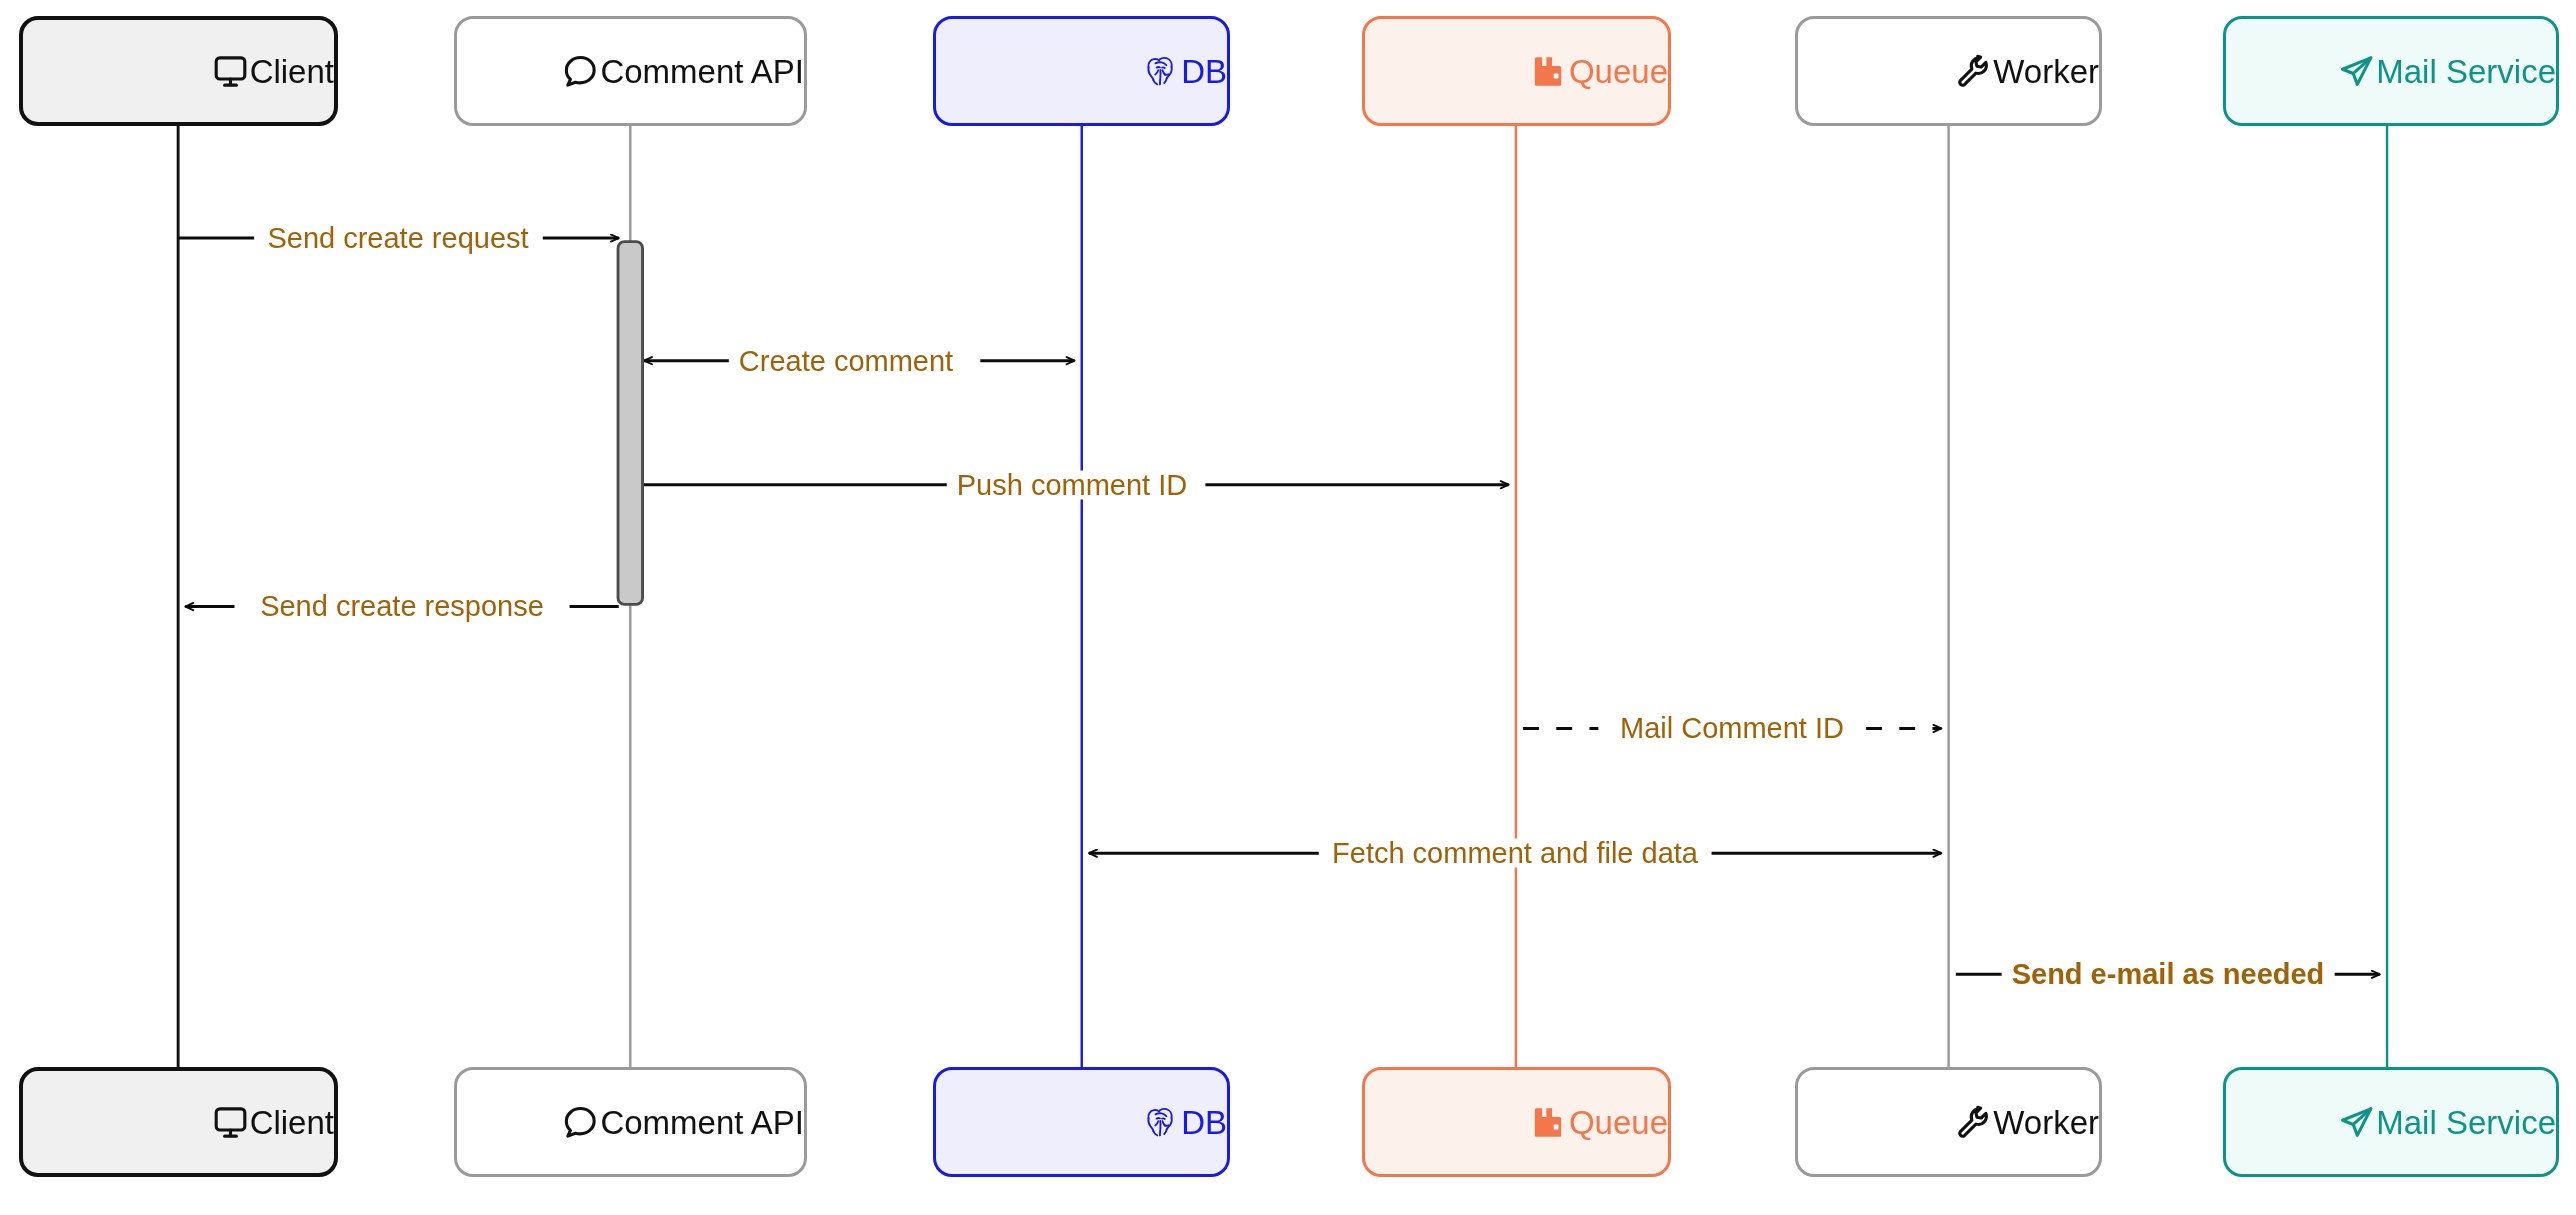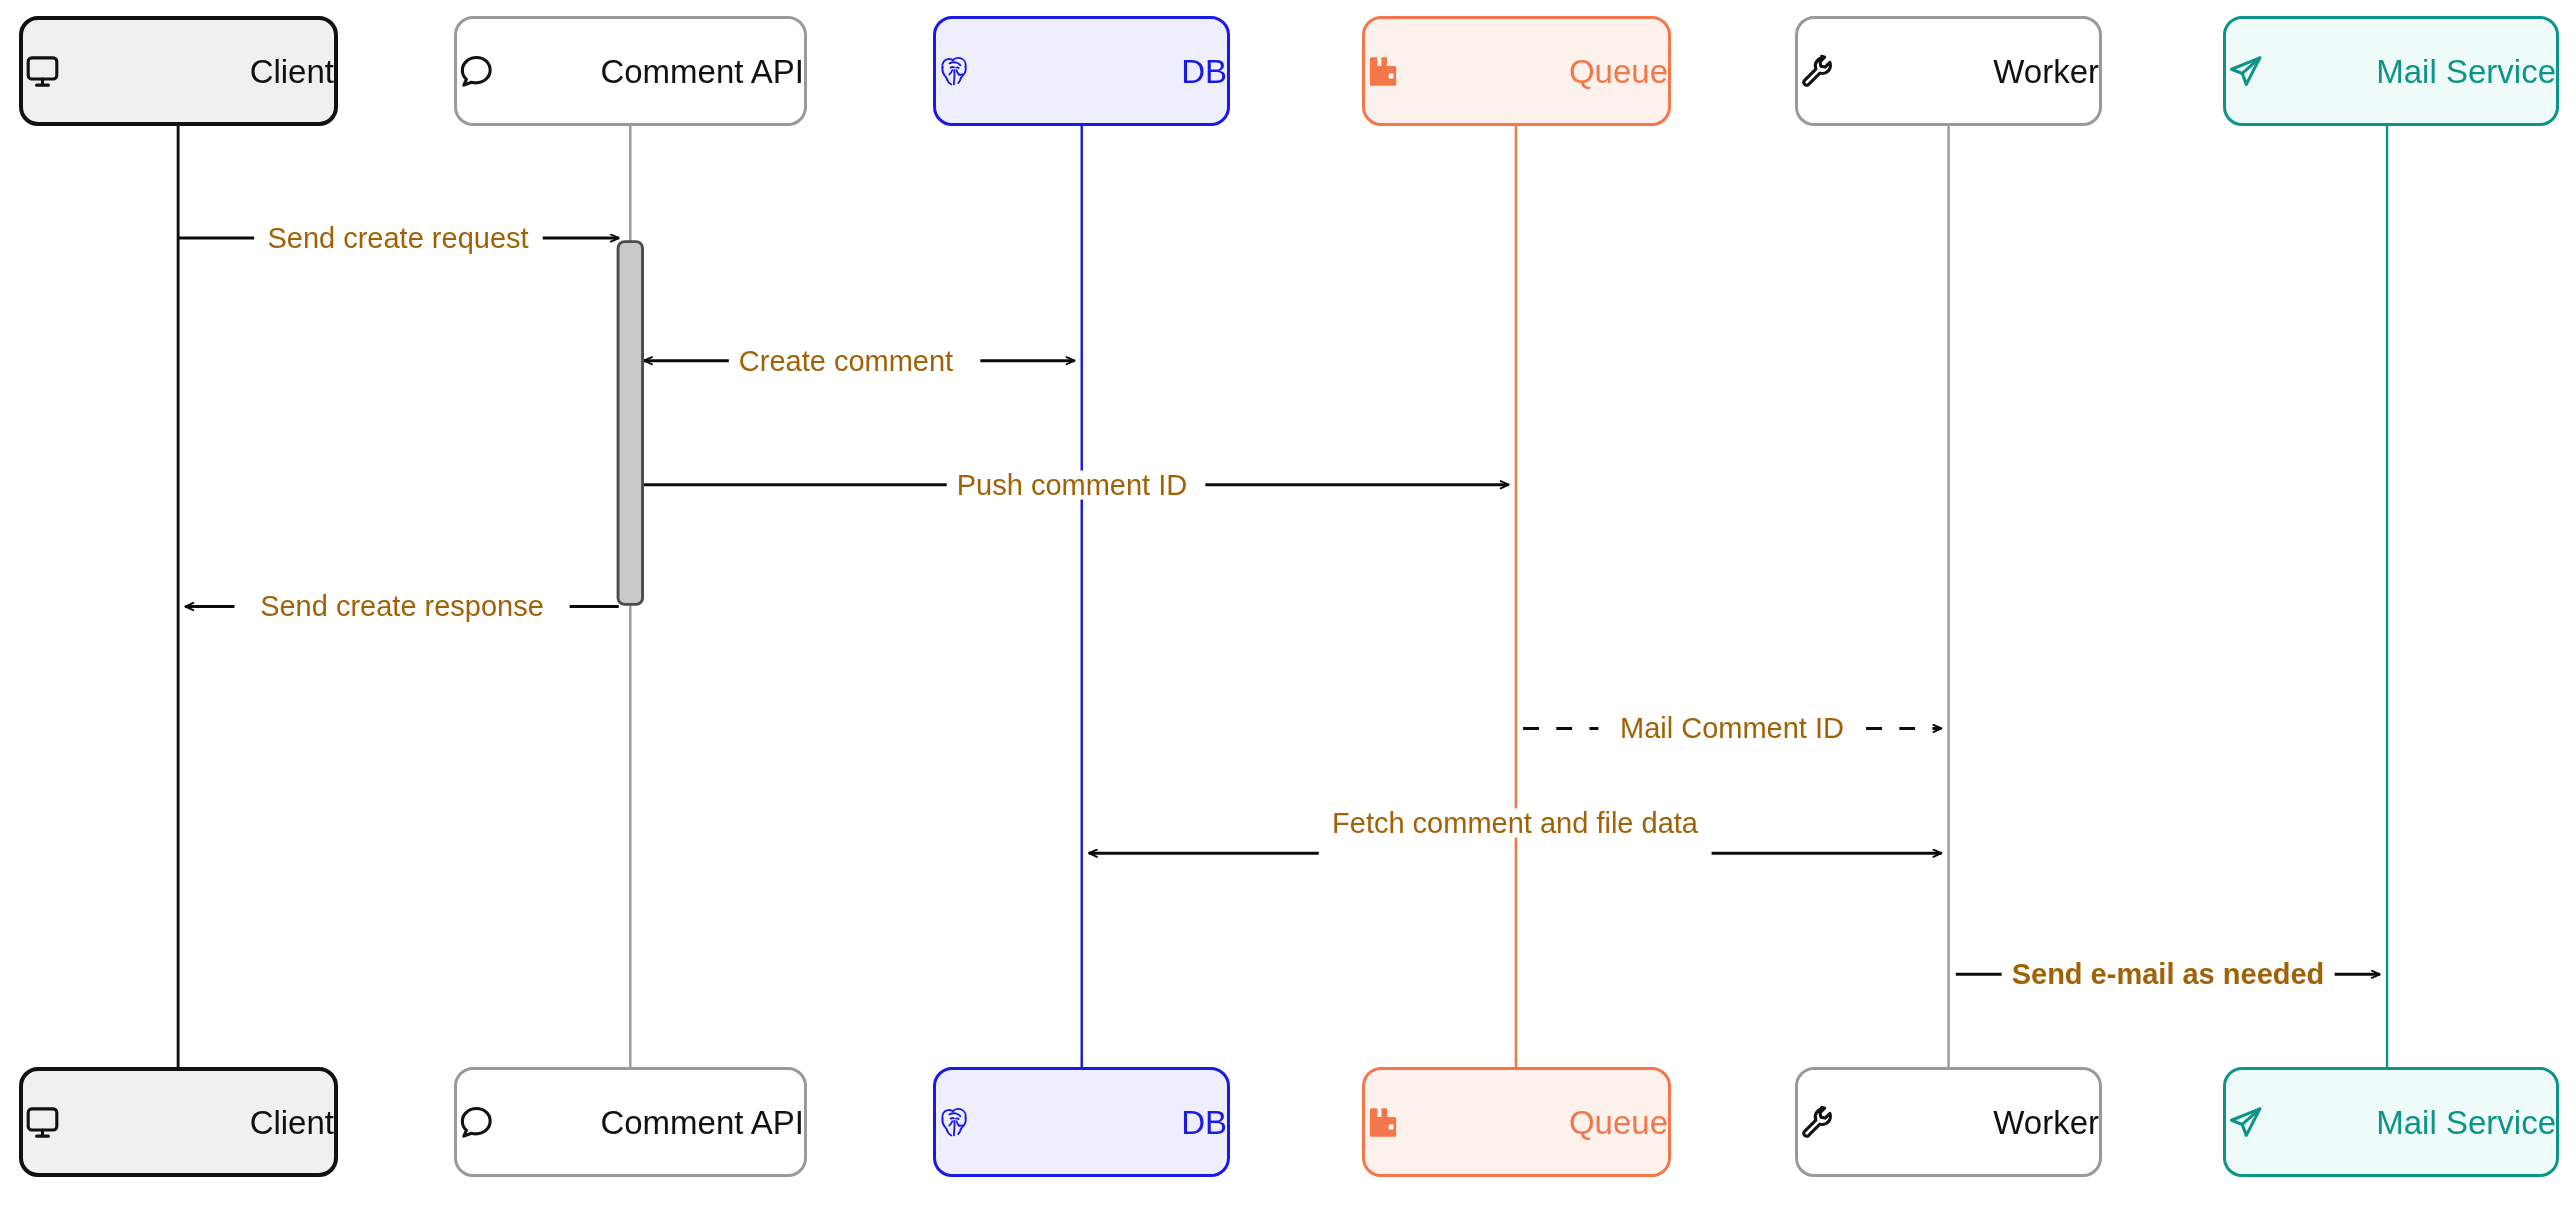--- a/index.html
+++ b/index.html
@@ -24,21 +24,21 @@
     left: 0;
     width: 2576px;
     height: 1216px;
   }
   .participant-box {
     position: absolute;
     box-sizing: border-box;
     border-radius: 19px;
     display: flex;
     align-items: center;
-    justify-content: space-between;
+    justify-content: flex-end;
     gap: 0;
   }
   .participant-label {
     font-size: 33px;
     font-weight: 400;
     white-space: nowrap;
     line-height: 1;
   }
   .participant-icon {
     display: flex;
@@ -239,18 +239,18 @@
         <span class="participant-label" style="color: rgb(13, 148, 136);">Mail Service</span>
       </div>
     </div>
 
   <div id="message-labels">
       <div class="msg-label" style="left: 398px; top: 238px;">Send create request</div>
       <div class="msg-label" style="left: 846px; top: 361px;">Create comment</div>
       <div class="msg-label" style="left: 1072px; top: 485px;">Push comment ID</div>
       <div class="msg-label" style="left: 402px; top: 606px;">Send create response</div>
       <div class="msg-label" style="left: 1732px; top: 728px;">Mail Comment ID</div>
-      <div class="msg-label" style="left: 1515px; top: 823px;">Fetch comment and file data</div>
+      <div class="msg-label" style="left: 1515px; top: 853px;">Fetch comment and file data</div>
       <div class="msg-label" style="left: 2168px; top: 974px; font-weight: bold;">Send e-mail as needed</div>
     </div>
 
 </div>
 
 
 </body></html>

